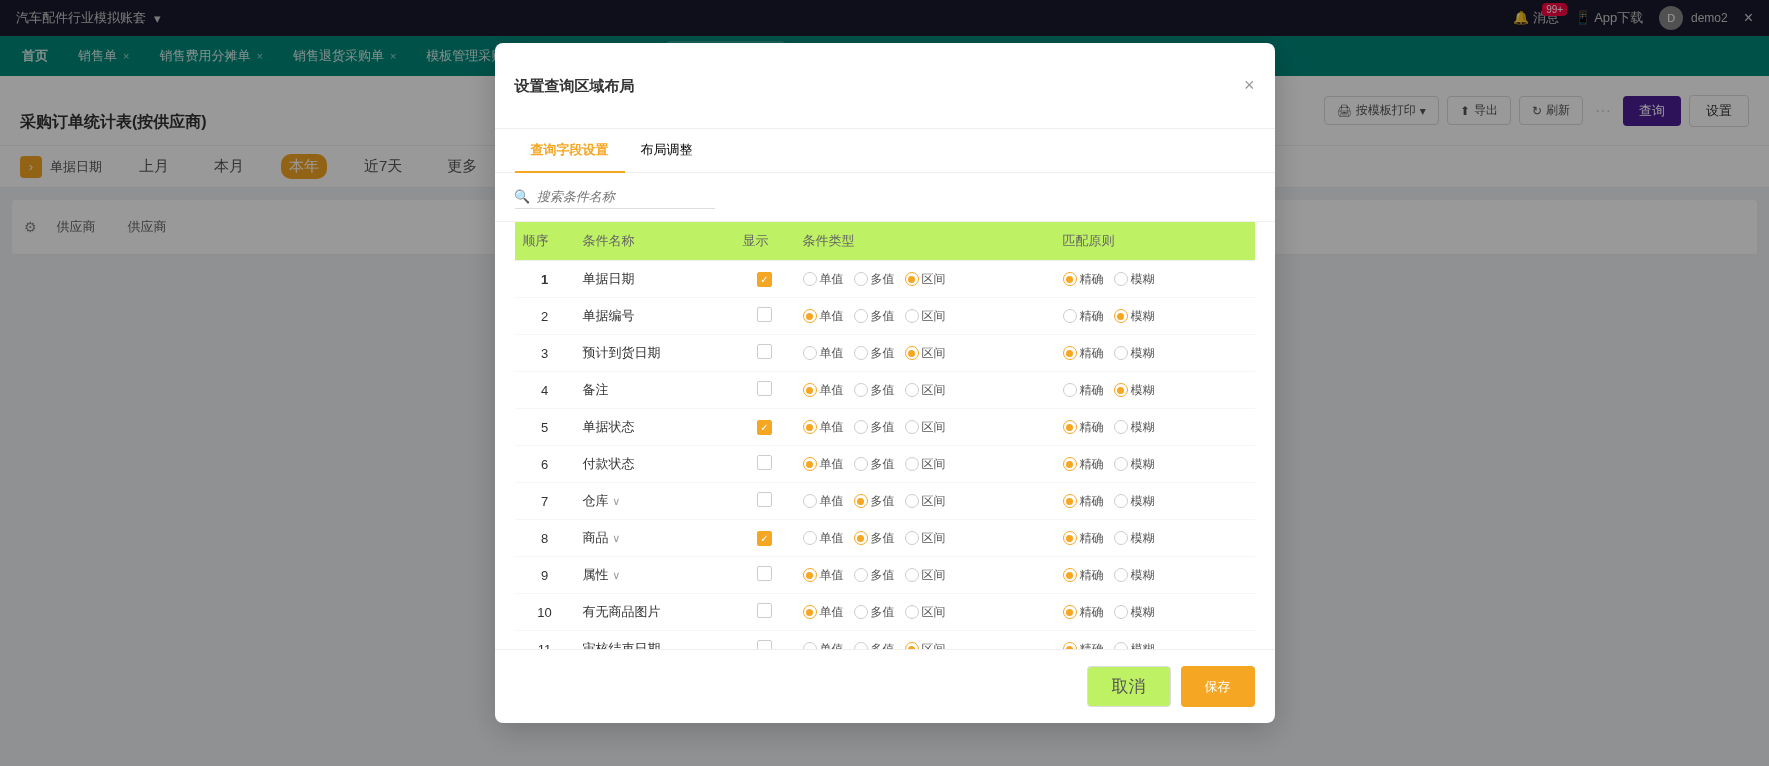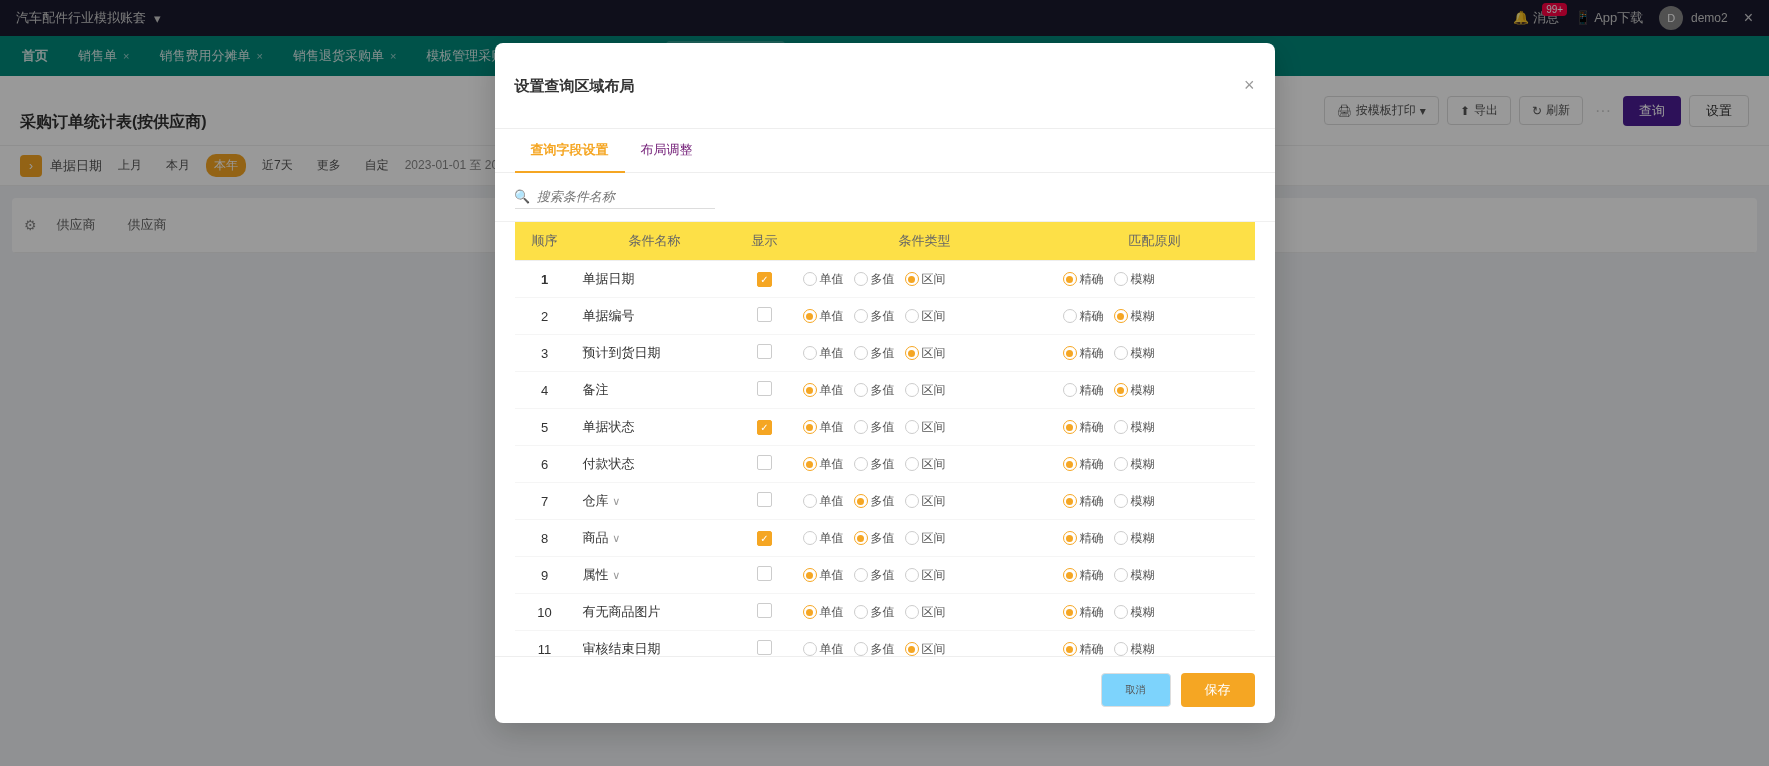--- a/index.html
+++ b/index.html
@@ -68,21 +68,21 @@
     .filter-bar {
       background: white;
       padding: 8px 20px;
       display: flex;
       align-items: center;
       gap: 8px;
       border-bottom: 1px solid #eee;
     }
     .filter-toggle { background: #f5a623; color: white; width: 22px; height: 22px; border-radius: 4px; display: flex; align-items: center; justify-content: center; cursor: pointer; font-size: 12px; }
     .filter-label { color: #555; font-size: 13px; }
-    .date-btn { padding: 3px 8px; border: none; background: transparent; cursor: pointer; color: #555; font-size: 12px; border-radius: 3px; }
+    .date-btn { padding: 3px 8px; border: none; background: transparent; cursor: pointer; color: #555; font-size: 15px; border-radius: 3px; margin-left: 21px; }
     .date-btn.active { background: #f5a623; color: white; border-radius: 10px; }
     .date-range { color: #888; font-size: 12px; }
 
     
     .main-content {
       background: #f0f2f5;
       padding: 12px;
       min-height: calc(766px - 36px - 40px - 46px - 40px);
     }
     .table-container {
@@ -133,21 +133,21 @@
     
     .dialog-tabs {
       padding: 0 20px;
       border-bottom: 1px solid #eee;
       display: flex;
       gap: 0;
     }
     .dialog-tab {
       padding: 12px 16px;
       cursor: pointer;
-      color: #701a75;
+      color: #000000;
       font-size: 13px;
       border-bottom: 2px solid transparent;
       margin-bottom: -1px;
     }
     .dialog-tab.active {
       color: #f5a623;
       border-bottom: 2px solid #f5a623;
       font-weight: bold;
     }
 
@@ -170,26 +170,26 @@
     }
     .search-icon-span { color: #999; font-size: 13px; }
 
     
     .dialog-table-wrap { flex: 1; overflow-y: auto; padding: 0 20px; }
     .dialog-table {
       width: 100%;
       border-collapse: collapse;
     }
     .dialog-table thead th {
-      text-align: center;
+      text-align: left;
       padding: 10px 8px;
       font-size: 13px;
       color: #666;
       font-weight: normal;
-      background: #fde047;
+      background: #bef264;
       border-bottom: 1px solid #eee;
       position: sticky;
       top: 0;
     }
     .dialog-table tbody tr {
       border-bottom: 1px solid #f5f5f5;
     }
     .dialog-table tbody td {
       padding: 9px 8px;
       font-size: 13px;
@@ -223,21 +223,21 @@
     
     .dialog-footer {
       padding: 16px 20px;
       display: flex;
       justify-content: flex-end;
       gap: 10px;
       border-top: 1px solid #eee;
     }
     .btn-cancel {
       padding: 8px 24px; border: 1px solid #ddd; border-radius: 4px;
-      cursor: pointer; font-size: 10px; background: #7dd3fc; color: #555;
+      cursor: pointer; font-size: 17px; background: #bef264; color: #555;
     }
     .btn-save {
       padding: 8px 24px; border: none; border-radius: 4px;
       cursor: pointer; font-size: 13px; background: #f5a623; color: white;
     }
 
     .cond-name { color: #333; font-size: 13px; }
     .cond-name .arrow { font-size: 11px; color: #999; }
 
     

